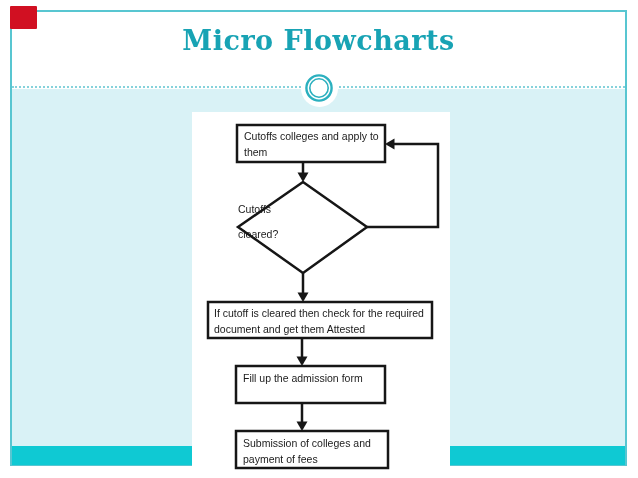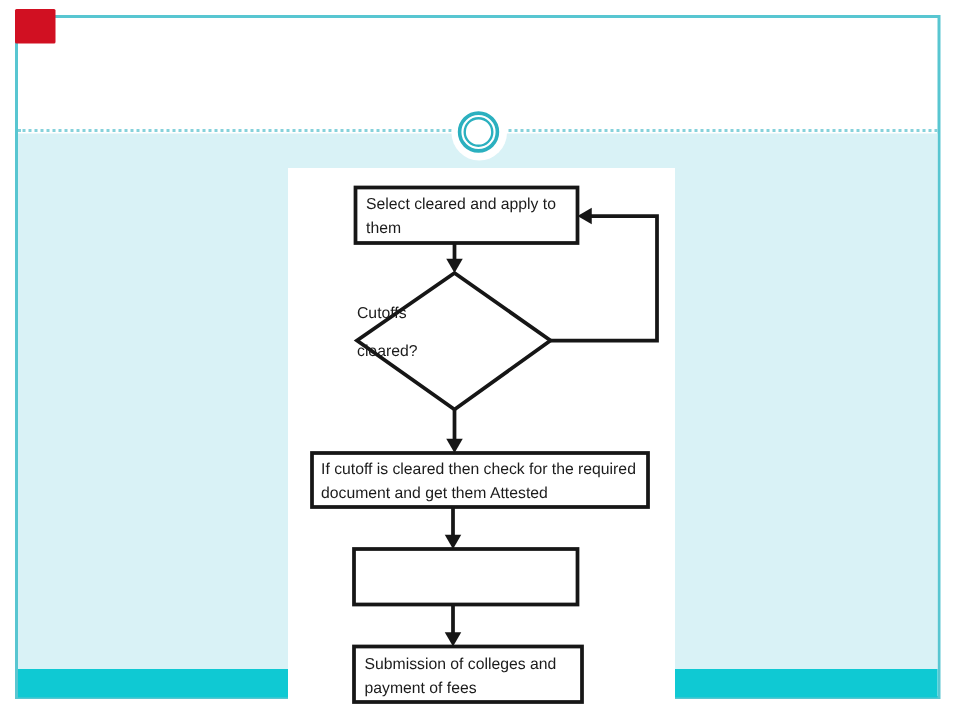--- a/index.html
+++ b/index.html
@@ -50,20 +50,21 @@
     font-size:10.5px;color:#1b1b1b;
   }
 </style>
 </head>
 <body>
 
 <div class="page">
 
   <div class="slide-frame"></div>
 
+  <h1 class="slide-title">Micro Flowcharts</h1>
 
   <div class="bg-tint"></div>
   <div class="accent-band"></div>
   <div class="dotted-line"></div>
 
   <div class="ring-halo"></div>
   <svg class="ring-svg" width="30" height="30">
     <circle cx="15" cy="15" r="12.6" fill="#ffffff" stroke="#2bb0bf" stroke-width="2.4"></circle>
     <circle cx="15" cy="15" r="9.2" fill="none" stroke="#2bb0bf" stroke-width="1.6"></circle>
   </svg>
@@ -88,24 +89,25 @@
       </g>
       <g fill="#161616" stroke="none">
         <polygon points="111,70 105.5,60.5 116.5,60.5"></polygon>
         <polygon points="111,190 105.5,180.5 116.5,180.5"></polygon>
         <polygon points="110,254 104.5,244.5 115.5,244.5"></polygon>
         <polygon points="110,319 104.5,309.5 115.5,309.5"></polygon>
         <polygon points="193,32 202.5,26.5 202.5,37.5"></polygon>
       </g>
     </svg>
 
-    <div class="node-label" style="left:52px;top:16px;width:136px;">Select cleared and apply to them</div>
+    <div class="node-label" style="left:52px;top:16px;width:136px;">Cutoffs colleges and apply to them</div>
 
     <div class="diamond-label" style="top:91px;">Cutoffs</div>
     <div class="diamond-label" style="top:116px;">cleared?</div>
 
     <div class="node-label" style="left:22px;top:193px;width:216px;">If cutoff is cleared then check for the required document and get them Attested</div>
 
+    <div class="node-label" style="left:51px;top:258px;width:140px;">Fill up the admission form</div>
 
     <div class="node-label" style="left:51px;top:323px;width:128px;">Submission of colleges and payment of fees</div>
   </div>
 
 </div>
 
 </body></html>

